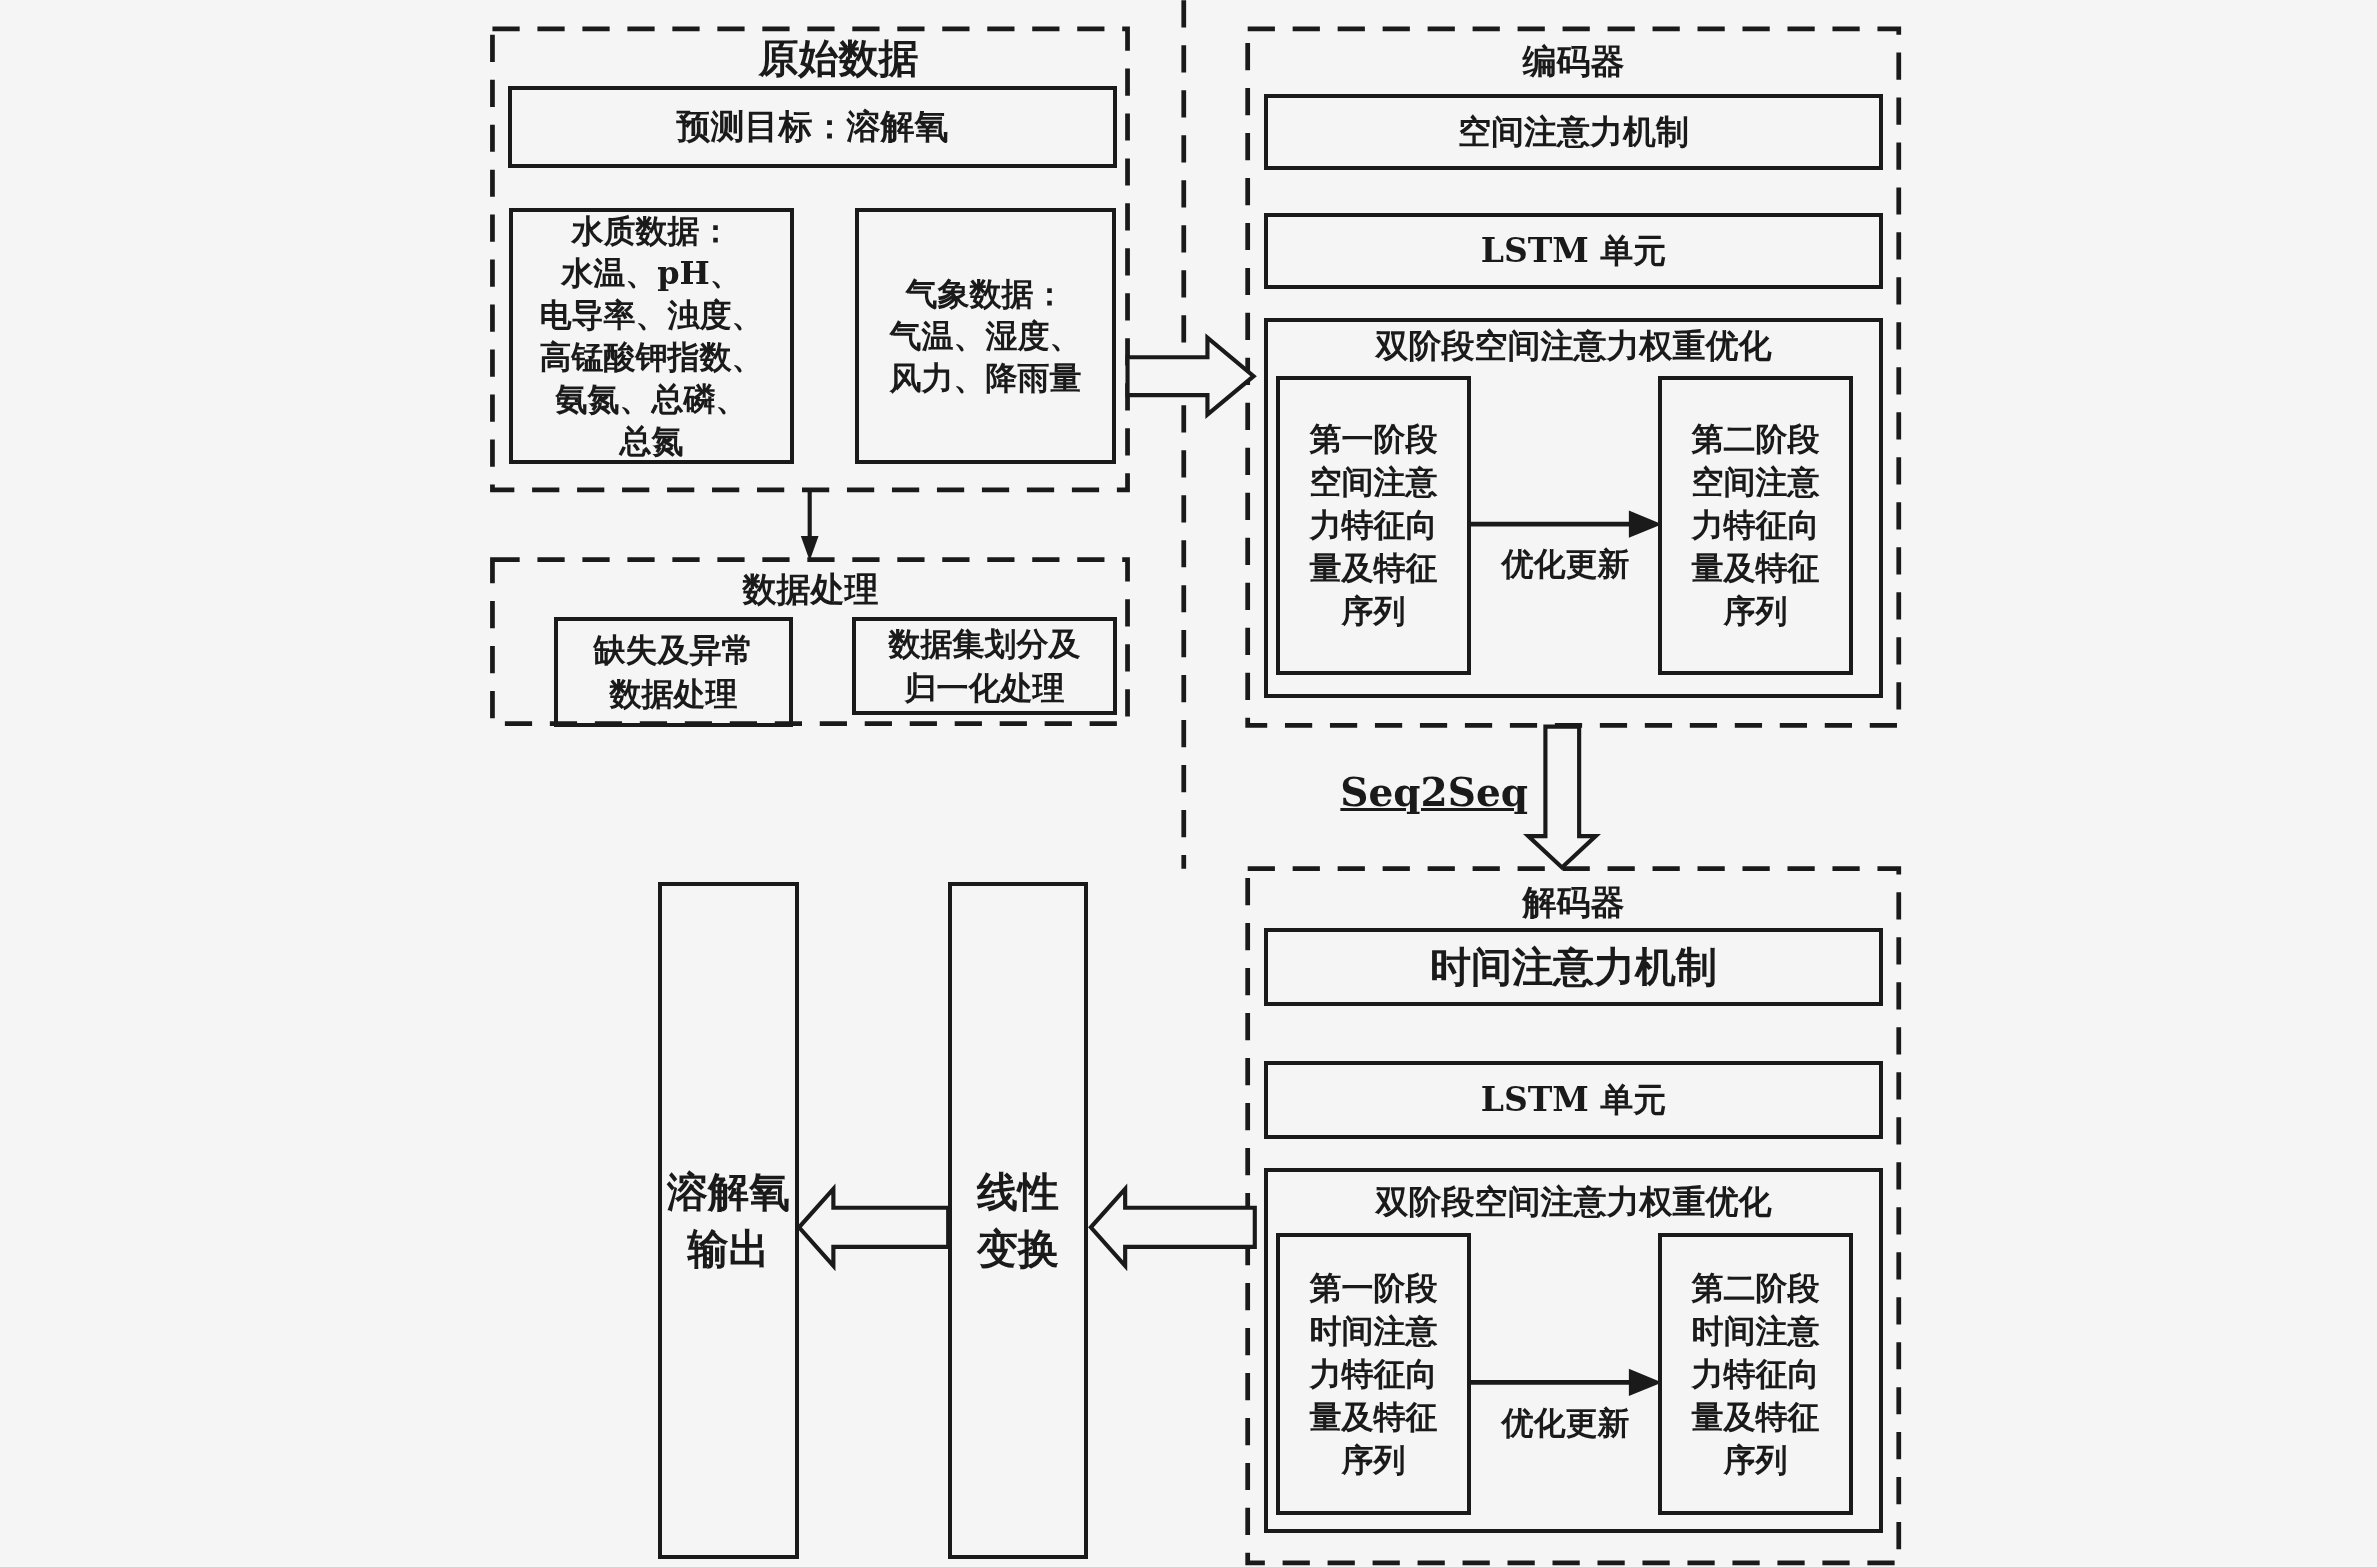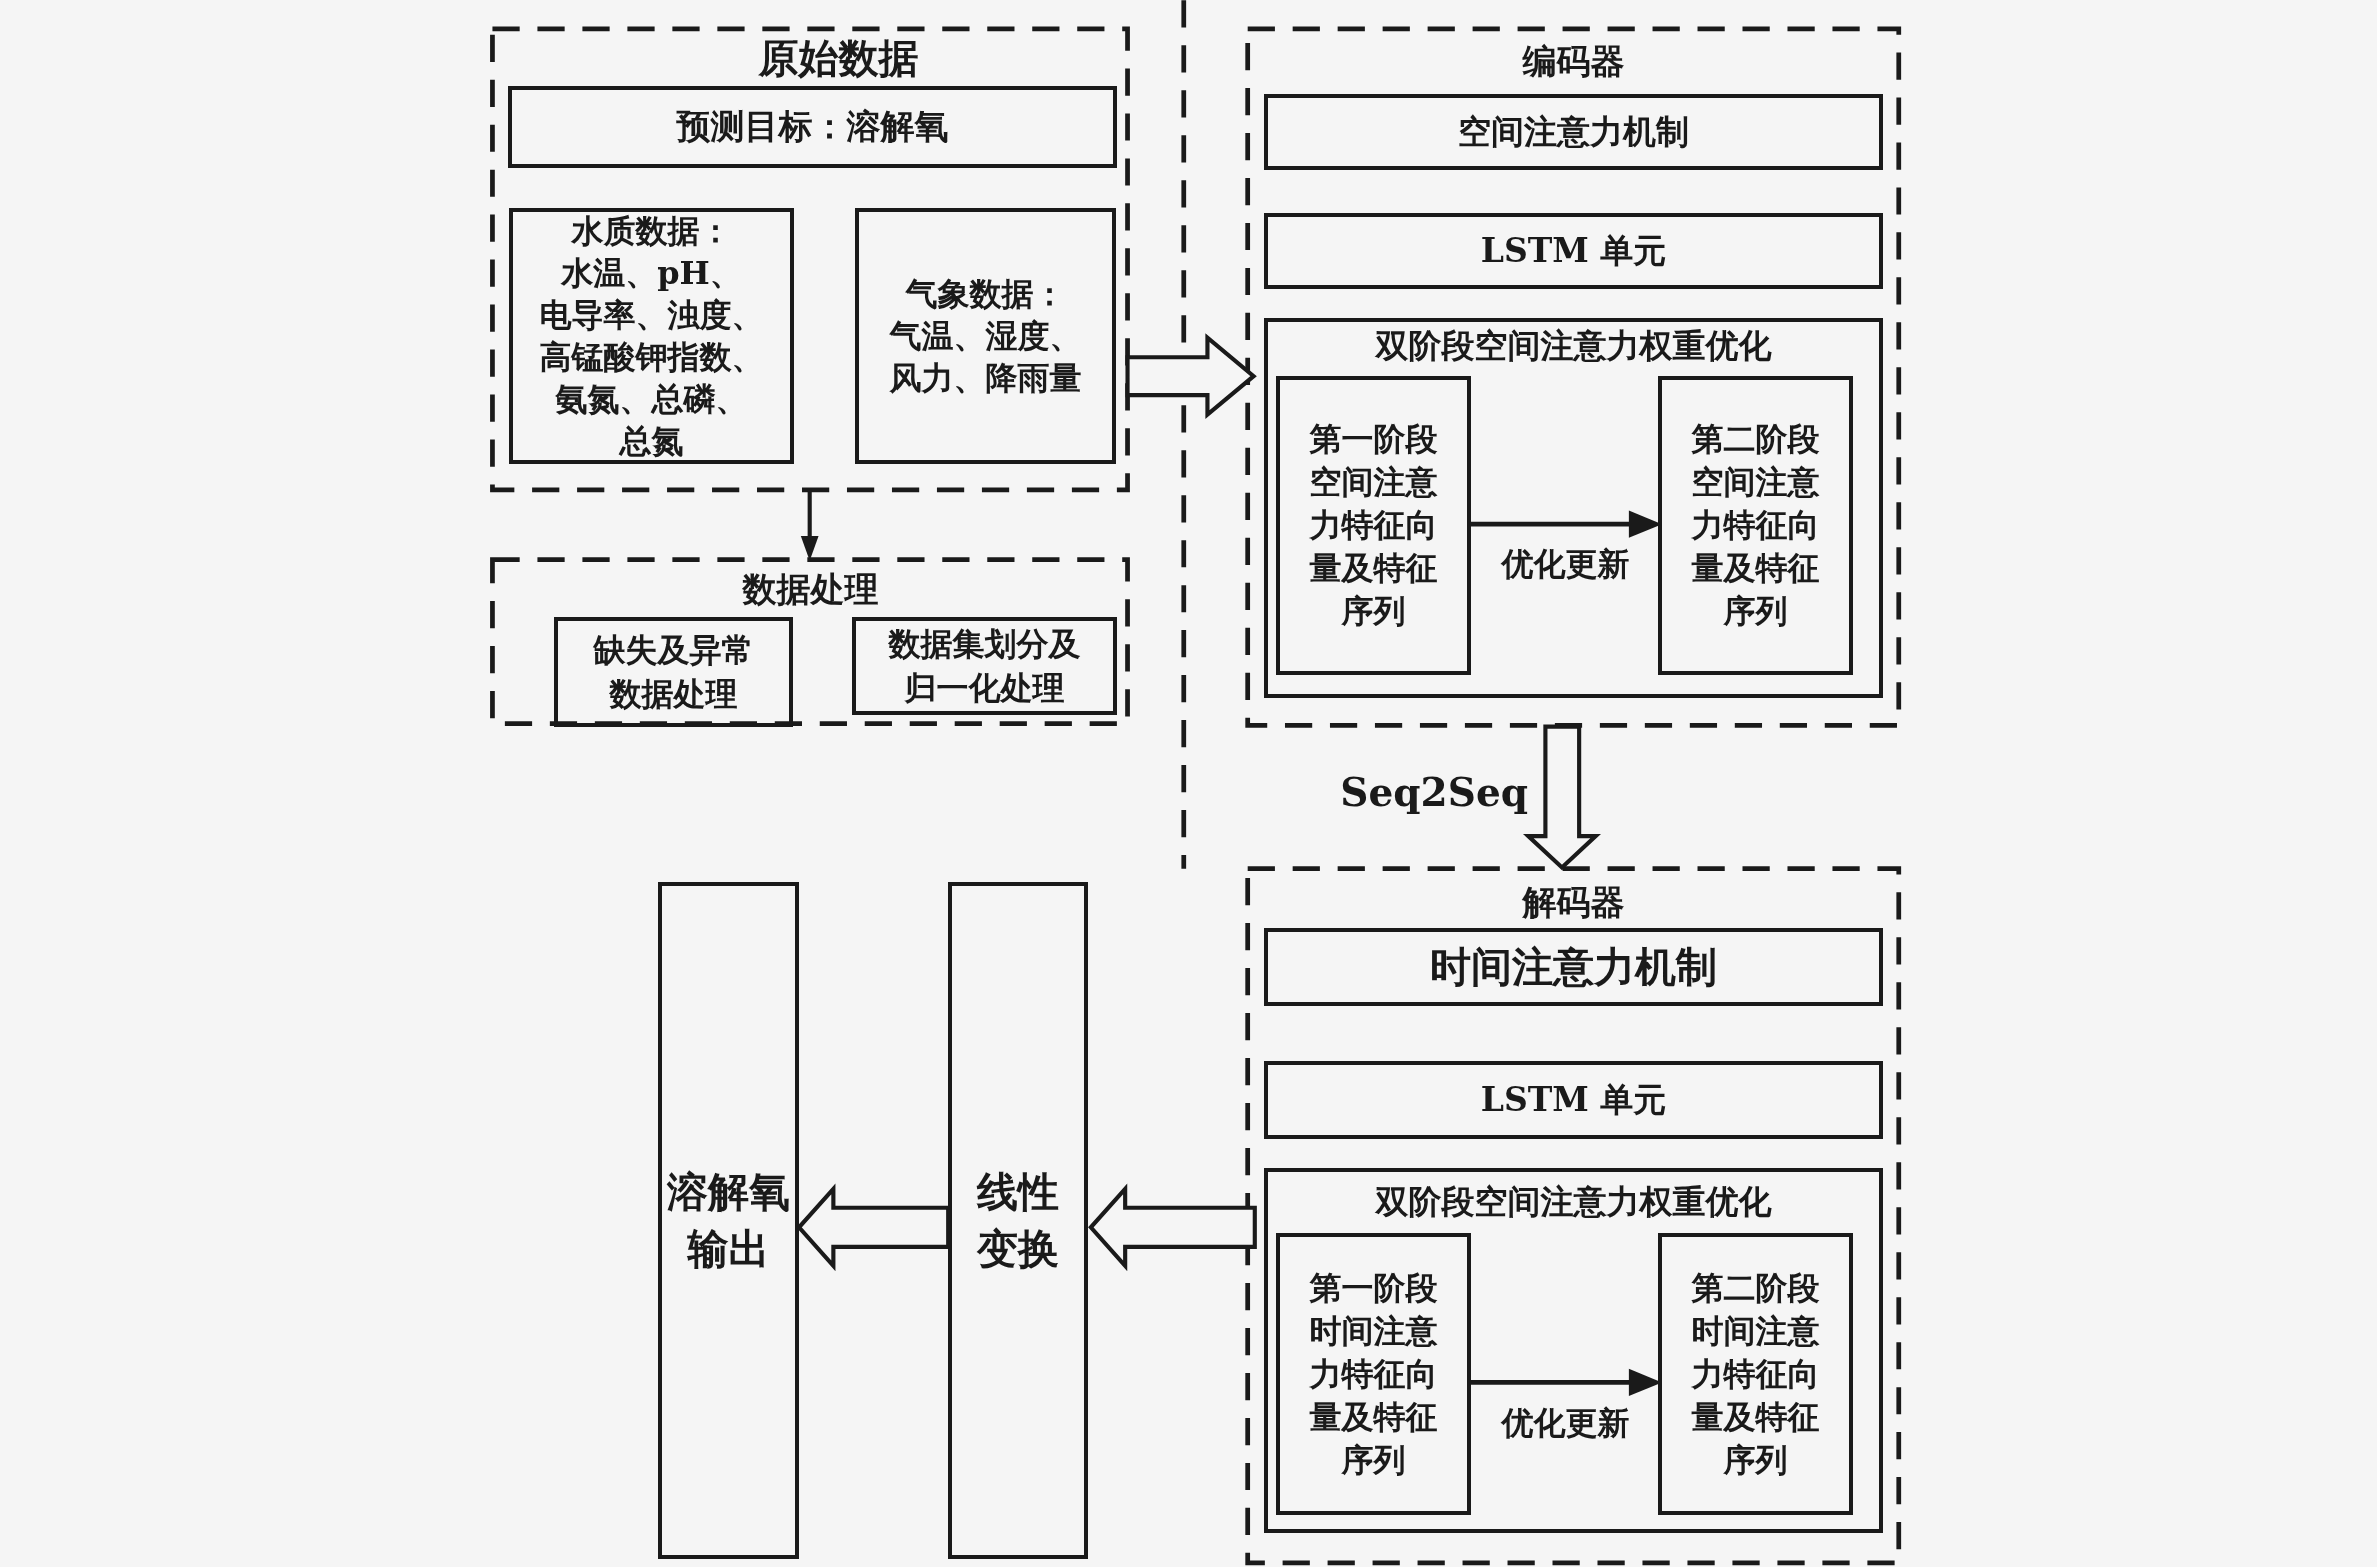--- a/index.html
+++ b/index.html
@@ -29,21 +29,21 @@
   }
   .thin { border-width: 4.1px; }
   .lbl {
     position: absolute;
     display: flex;
     align-items: center;
     justify-content: center;
     text-align: center;
     white-space: pre-line;
   }
-  .right { justify-content: flex-end; text-align: center; }
+  .right { justify-content: flex-end; text-align: center; text-decoration: underline; }
   svg.overlay { position:absolute; left:0; top:0; width:2377px; height:1568px; }
   svg .ln   { stroke: var(--ink); fill: none; }
   svg .dash { stroke-dasharray: 46 30; }
   svg .hollow { fill: var(--bg); stroke: var(--ink); stroke-width: 7; stroke-linejoin: miter; }
   svg .solid  { fill: var(--ink); stroke: none; }
 </style>
 </head>
 <body>
 
 <div id="canvas">

